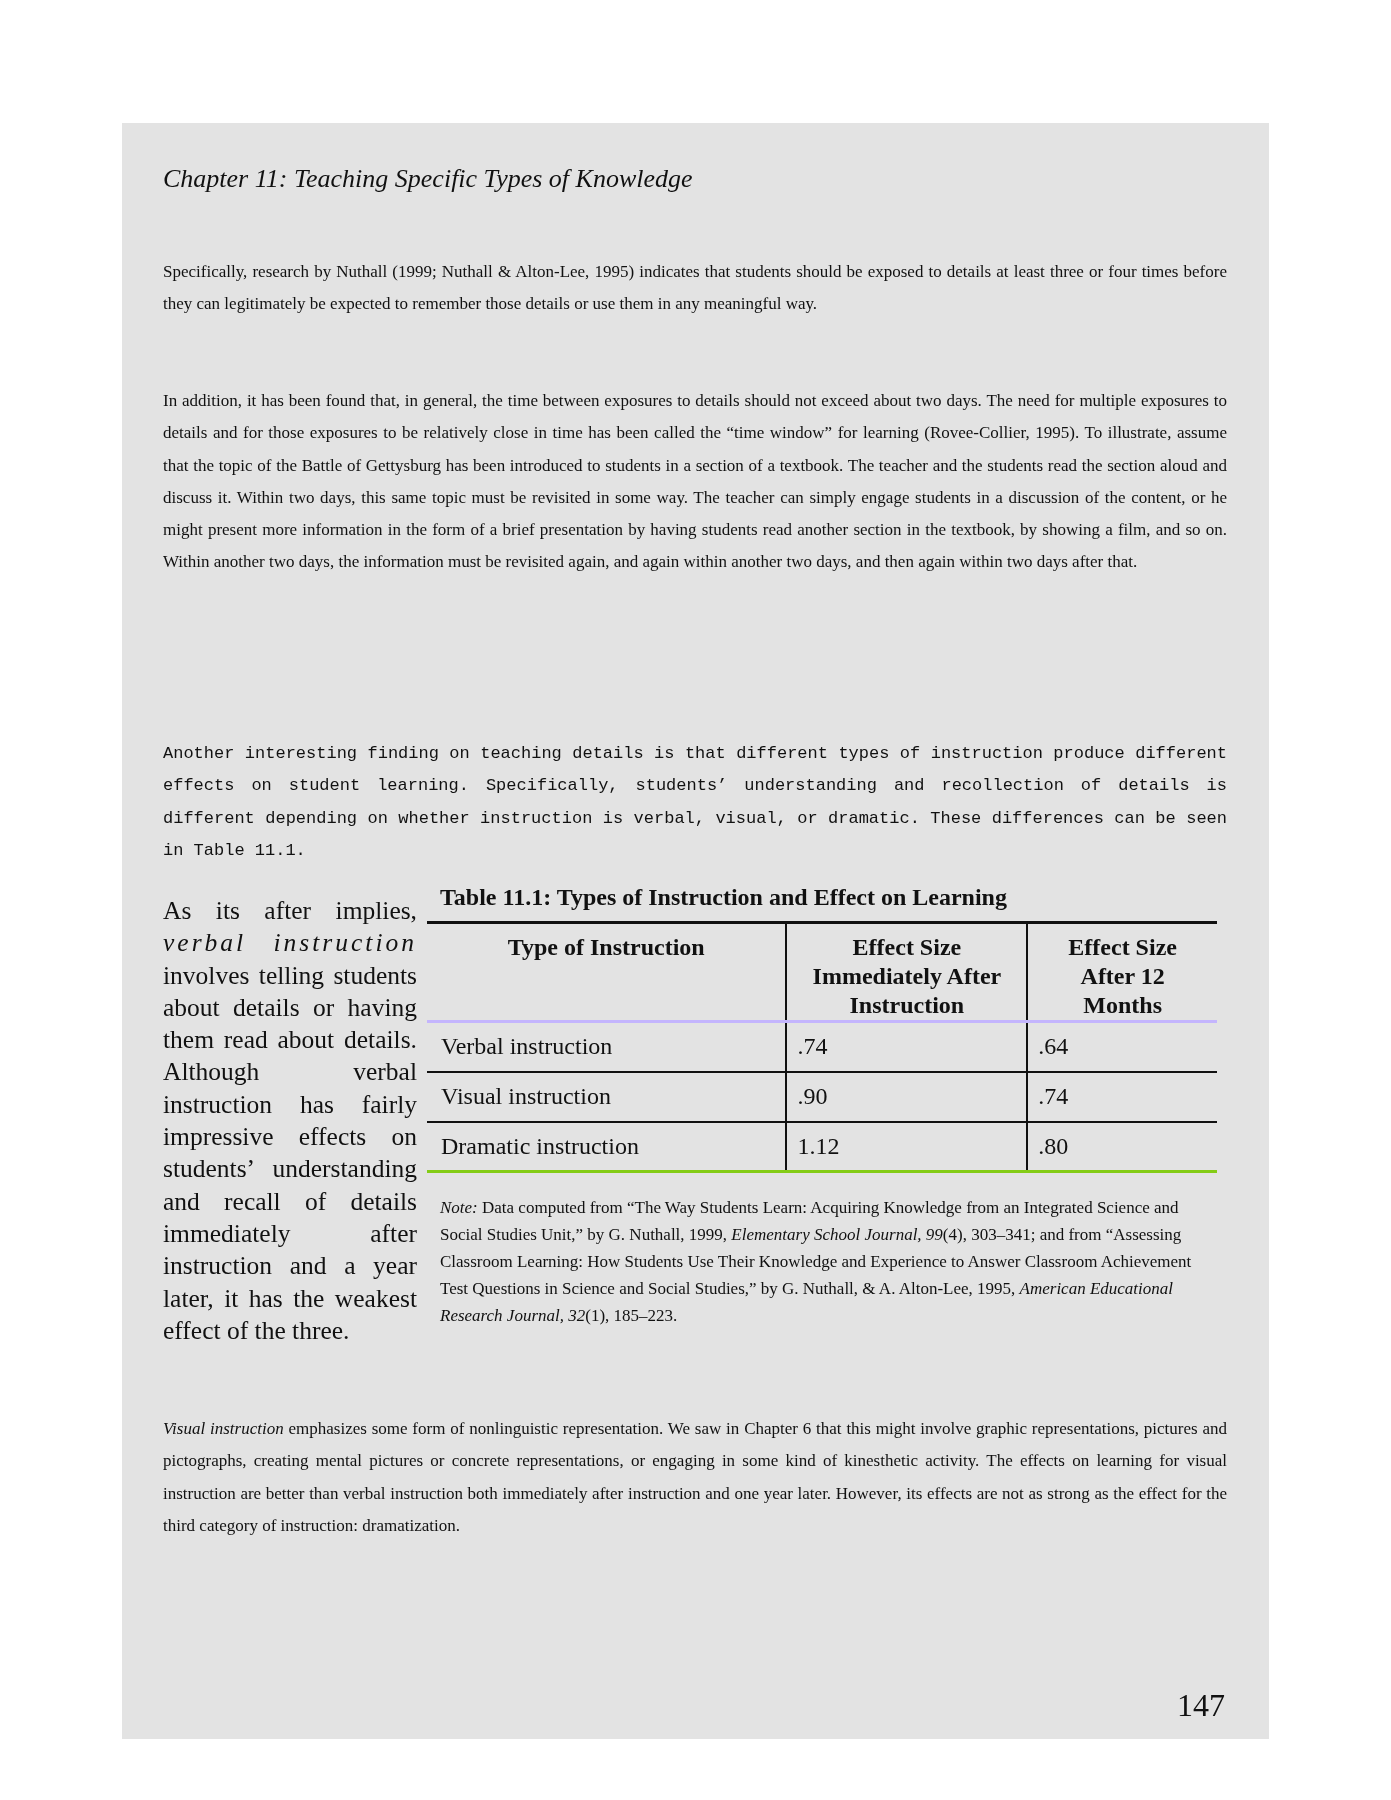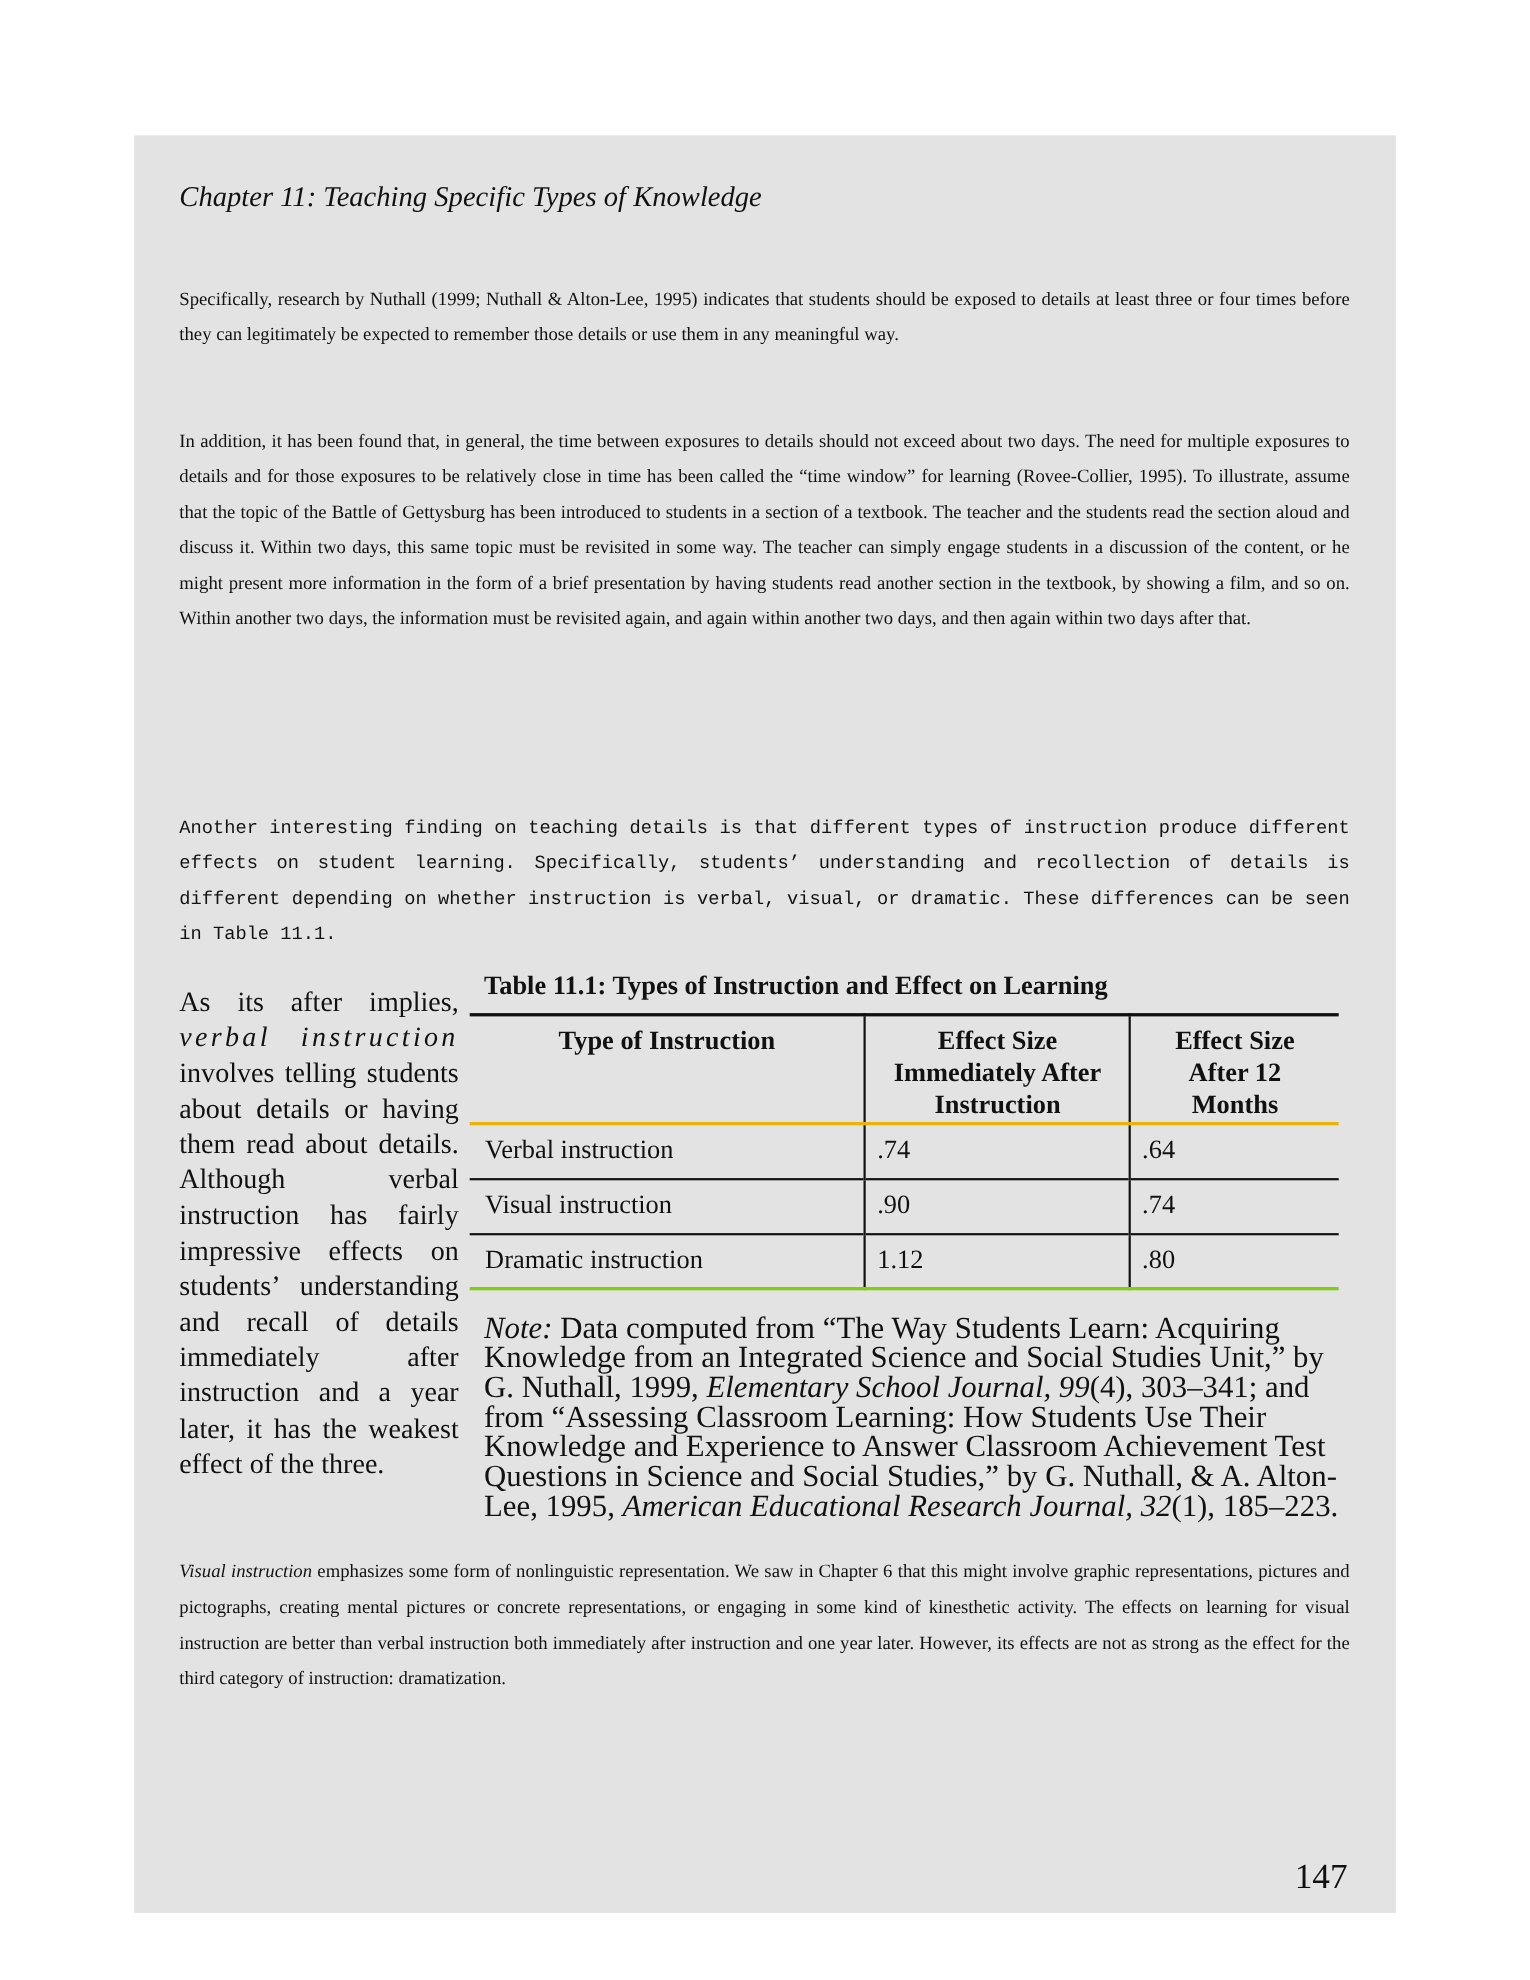--- a/index.html
+++ b/index.html
@@ -11,30 +11,30 @@
   .para { left: 163px; width: 1064px; font-size: 17px; line-height: 32.3px; text-align: justify; margin: 0; }
   .p1 { top: 256px; }
   .p2 { top: 385px; }
   .p3 { top: 738px; font-family: Liberation Mono, monospace; }
   .p4 { top: 1413px; }
   .side { left: 163px; width: 254px; top: 895px; font-size: 25.5px; line-height: 32.3px; text-align: justify; text-align-last: left; margin: 0; }
   .side .spread { letter-spacing: 3px; }
   .caption { left: 440px; top: 882px; font-size: 24px; font-weight: bold; line-height: 30px; }
   table.t { position: absolute; left: 427px; top: 921px; width: 790px; border-collapse: collapse; font-size: 24px; }
   table.t th, table.t td { padding: 0 10px; }
-  table.t thead tr { border-top: 3px solid #111; border-bottom: 3px solid #eab308; margin-top: 19px; }
+  table.t thead tr { border-top: 3px solid #111; border-bottom: 3px solid #c4b5fd; margin-top: 19px; }
   table.t th { font-weight: bold; text-align: center; vertical-align: top; line-height: 29px; padding-top: 9px; height: 97px; box-sizing: border-box; }
   table.t tbody tr { border-bottom: 2px solid #111; height: 50px; }
   table.t tbody tr:last-child { border-bottom: 3px solid #84cc16; }
   table.t td { text-align: left; }
   table.t td.name { text-align: left; padding-left: 14px; }
   .c1 { width: 370px; }
   .c2 { width: 233px; border-left: 2px solid #111; }
   .c3 { width: 183px; border-left: 2px solid #111; }
-  .note { left: 440px; top: 1194px; width: 780px; font-size: 28px; line-height: 27px; margin: 0; }
+  .note { left: 440px; top: 1194px; width: 780px; font-size: 17px; line-height: 27px; margin: 0; }
   .pagenum { right: 166px; top: 1690px; font-size: 32px; line-height: 30px; }
   i, em { font-style: italic; }
 </style>
 </head>
 <body>
 
 <div class="page"></div>
 
 <div class="abs header">Chapter 11: Teaching Specific Types of Knowledge</div>
 

